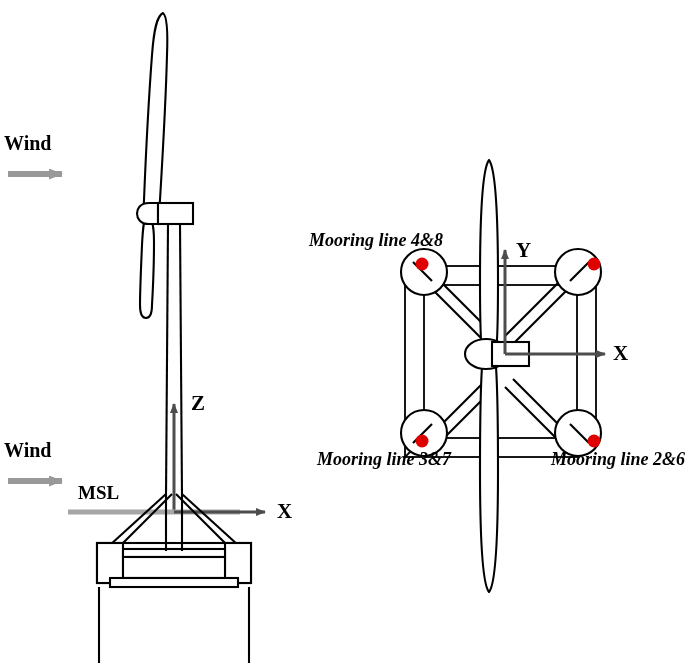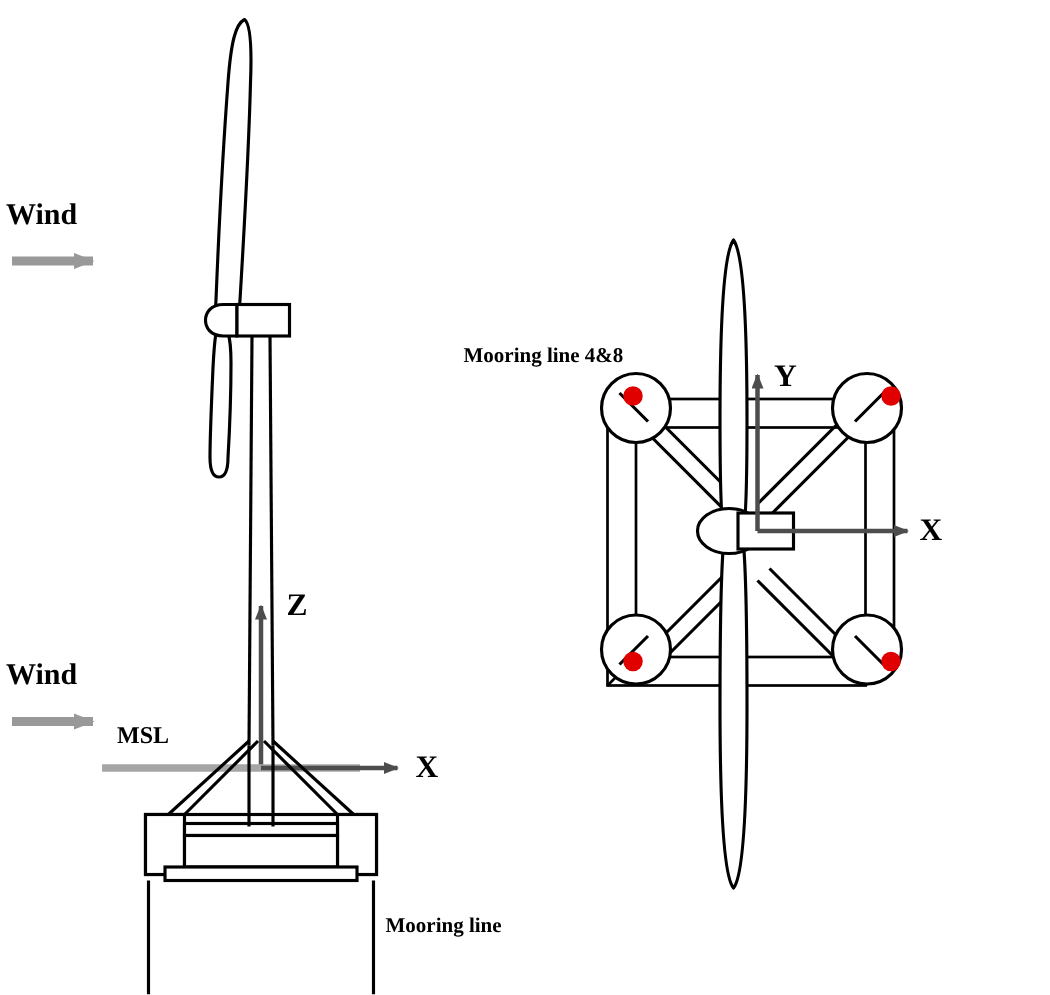--- a/index.html
+++ b/index.html
@@ -24,22 +24,22 @@
   .lbl {
     position: absolute;
     font-family: "Liberation Serif", "DejaVu Serif", serif;
     font-weight: bold;
     color: #000000;
     white-space: nowrap;
     line-height: 1;
   }
   .lbl-env { font-size: 20px; }
   .lbl-axis { font-size: 21px; }
-  .lbl-moor { font-size: 14px; }
-  .lbl-msl { font-size: 16px; }
+  .lbl-moor { font-size: 18px; font-style: italic; }
+  .lbl-msl { font-size: 19px; }
 </style>
 </head>
 <body>
 
 <div id="figure">
 
   <svg width="700" height="663" viewBox="0 0 700 663" xmlns="http://www.w3.org/2000/svg">
 
     <defs>
       <marker id="arrowDark" markerWidth="10" markerHeight="8" refX="9" refY="4" orient="auto" markerUnits="userSpaceOnUse">
@@ -213,24 +213,25 @@
   <div class="lbl lbl-env" style="left:4px; top:133px;">Wind</div>
 
   <div class="lbl lbl-env" style="left:4px; top:440px;">Wind</div>
 
   <div class="lbl lbl-msl" style="left:78px; top:483px;">MSL</div>
 
   <div class="lbl lbl-axis" style="left:191px; top:393px;">Z</div>
 
   <div class="lbl lbl-axis" style="left:277px; top:501px;">X</div>
 
-  <div class="lbl lbl-moor" style="left:257px; top:611px;">Mooring line</div>
 
   <div class="lbl lbl-axis" style="left:516px; top:240px;">Y</div>
 
   <div class="lbl lbl-axis" style="left:613px; top:343px;">X</div>
 
   <div class="lbl lbl-moor" style="left:309px; top:231px;">Mooring line 4&amp;8</div>
 
 
-
+  <div class="lbl lbl-moor" style="left:317px; top:450px;">Mooring line 3&amp;7</div>
+
+  <div class="lbl lbl-moor" style="left:551px; top:450px;">Mooring line 2&amp;6</div>
 
 </div>
 
 </body></html>

